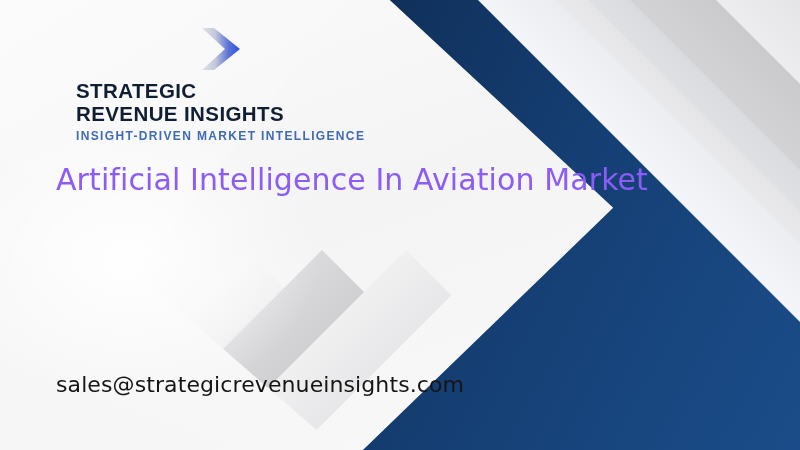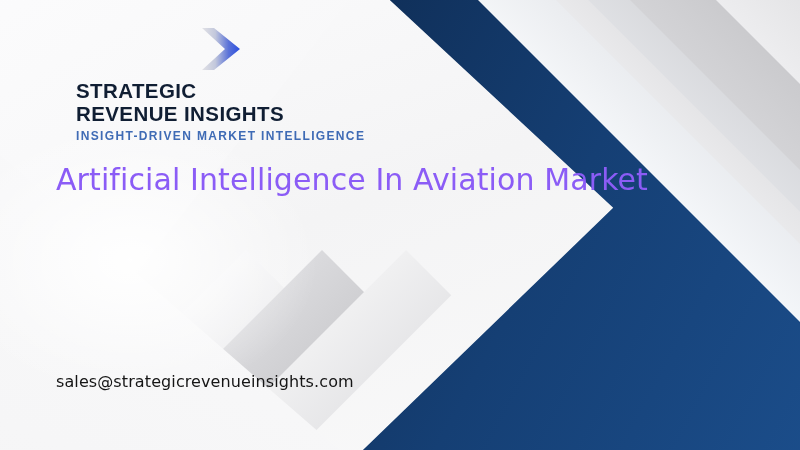--- a/index.html
+++ b/index.html
@@ -167,21 +167,21 @@
     font-weight: normal;
     color: #8b5cf6;
     letter-spacing: .1px;
     white-space: nowrap;
   }
   .slide-email {
     position: absolute;
     left: 56px;
     top: 372px;
     font-family: "DejaVu Sans", sans-serif;
-    font-size: 16px;
+    font-size: 22px;
     font-weight: normal;
     color: #151515;
     letter-spacing: .1px;
     white-space: nowrap;
   }
 </style>
 </head>
 <body>
 
 <div id="slide">

